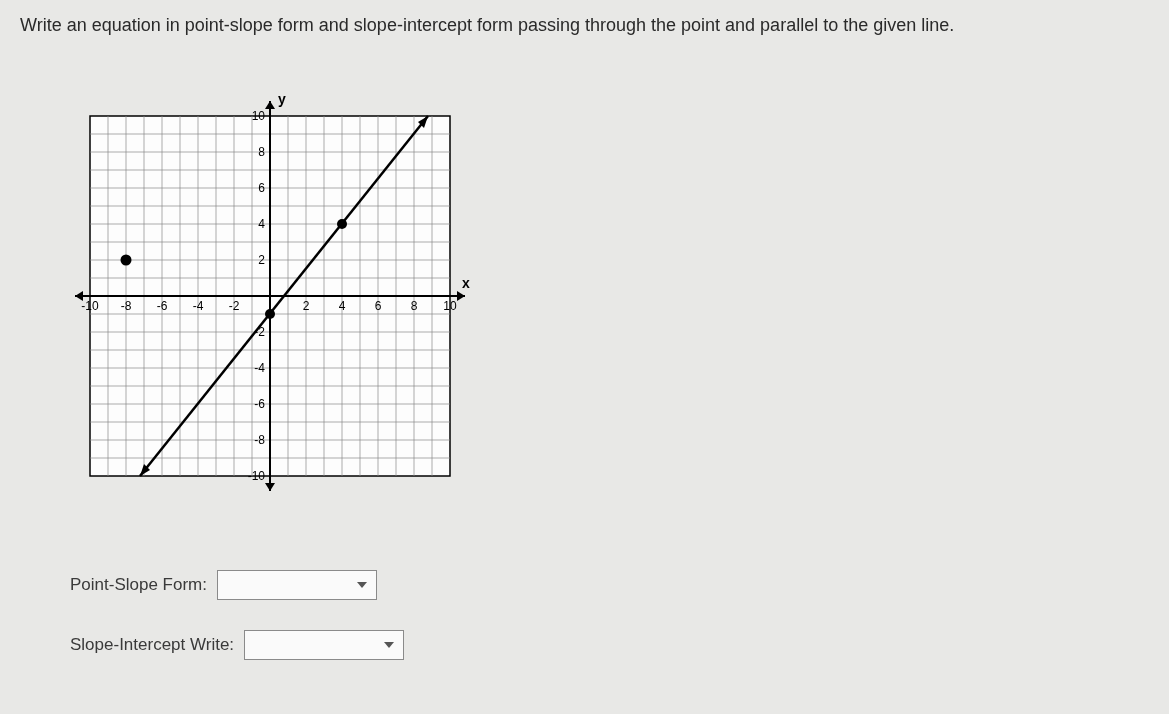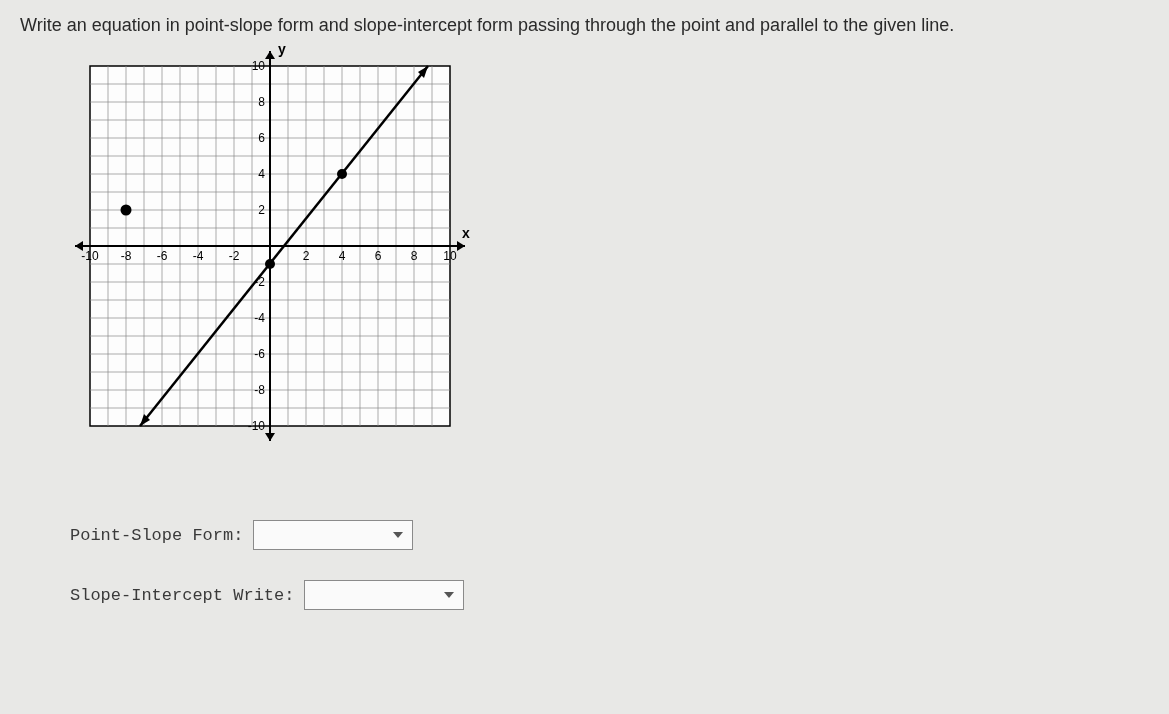--- a/index.html
+++ b/index.html
@@ -7,36 +7,36 @@
       font-family: Arial, Helvetica, sans-serif;
       background: #e8e8e6;
       width: 1169px;
       height: 714px;
       padding: 15px 20px;
       position: relative;
     }
     .question-text {
       font-size: 18px;
       color: #2a2a2a;
+      margin-bottom: 50px;
     }
     .graph-container {
       margin-left: 40px;
       margin-bottom: 60px;
     }
     .form-row {
       margin-left: 50px;
       margin-bottom: 30px;
       display: flex;
       align-items: center;
       gap: 10px;
     }
     .form-label {
       font-size: 17px;
       color: #3a3a3a;
-      font-family: Liberation Mono, monospace;
     }
     .form-select {
       width: 160px;
       height: 30px;
       background: #fafafa;
       border: 1px solid #8a8a8a;
       font-size: 14px;
       padding: 2px 4px;
       appearance: none;
       -webkit-appearance: none;

